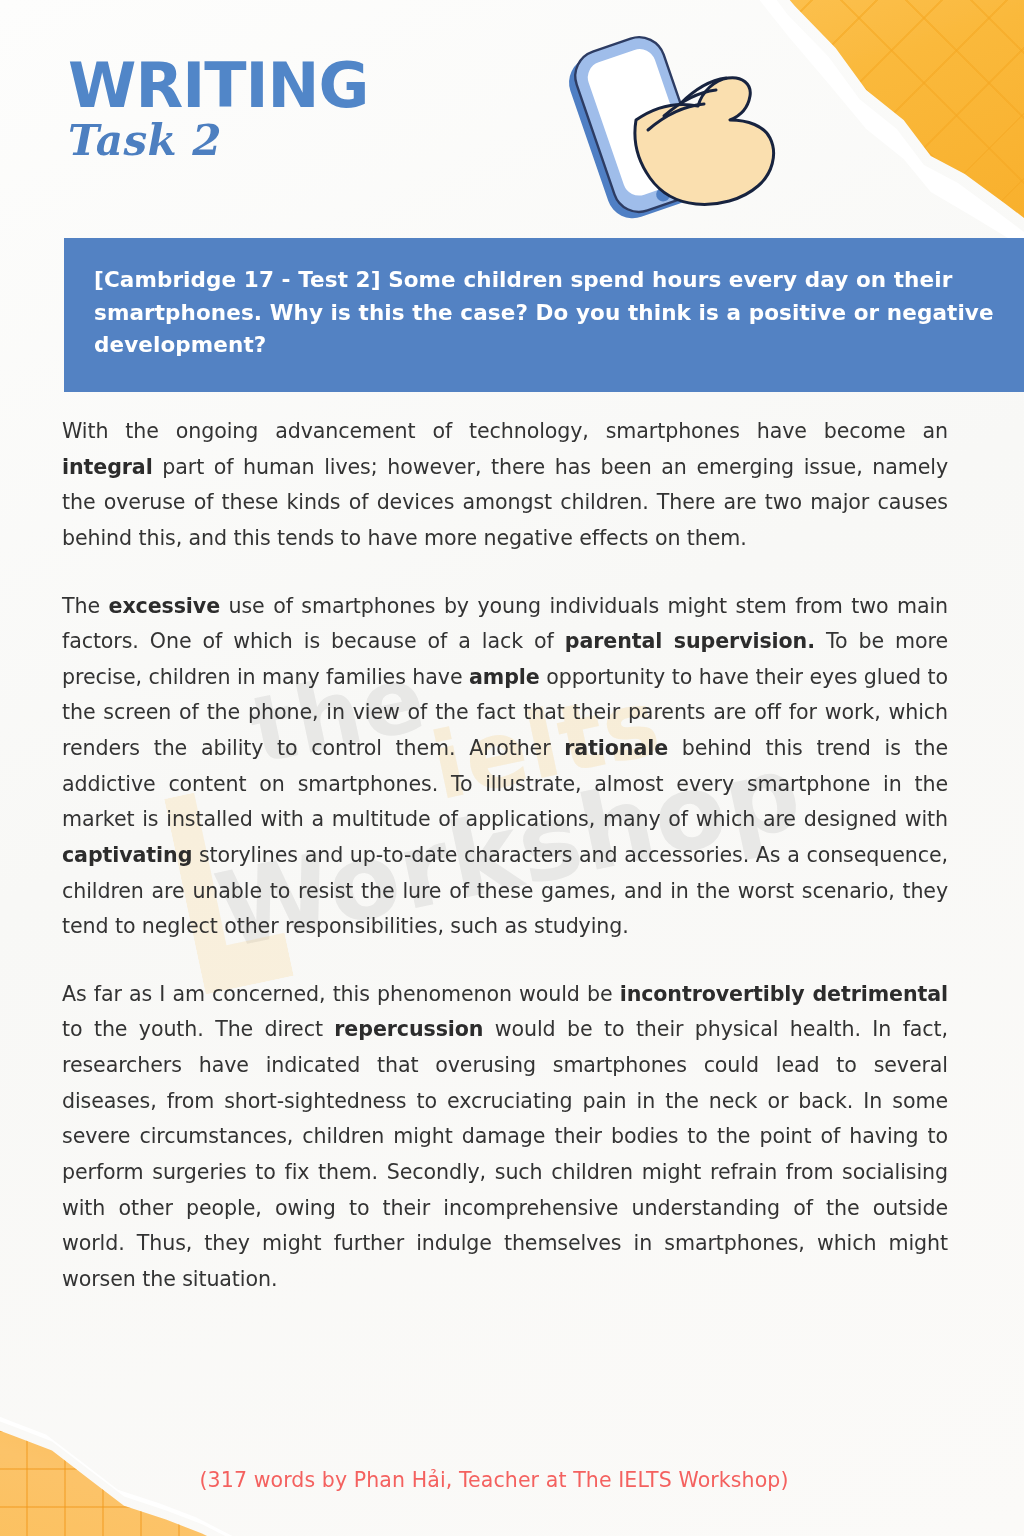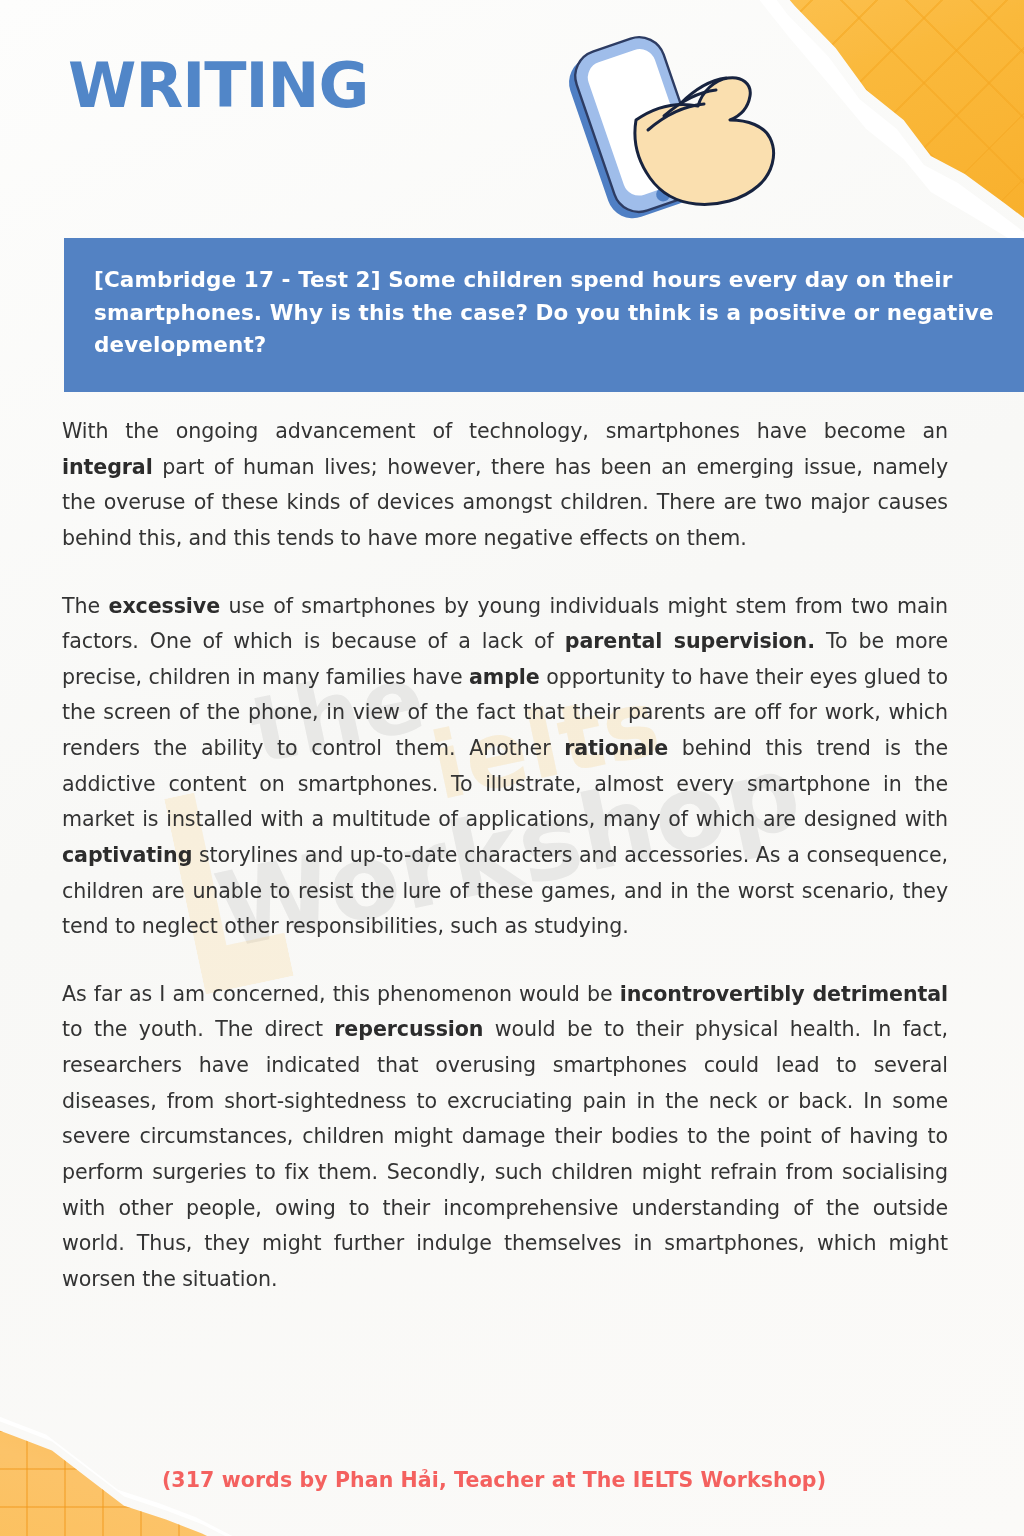--- a/index.html
+++ b/index.html
@@ -225,21 +225,21 @@
     top: 1468px;
     width: 1024px;
     text-align: center;
   }
   .footer-credit {
     margin: 0;
     display: inline-block;
     color: #f4615f;
     font-family: "DejaVu Sans", sans-serif;
     font-size: 20.5px;
-    font-weight: 700;
+    font-weight: 400;
     letter-spacing: .1px;
     padding-right: 36px;
   }
 </style>
 </head>
 <body>
 
 <div class="page">
 
   <div class="corner-tr">
@@ -256,20 +256,21 @@
     <div class="wm-mark"></div>
     <div class="wm-line wm-the">the</div>
     <div class="wm-line wm-ielts">ielts</div>
     <div class="wm-line wm-workshop">Workshop</div>
   </div>
 
   <div class="header">
     <div class="title-block">
       <div class="title-writing">WRITING</div>
       <div class="title-row2">
+        <div class="title-task">Task 2</div>
       </div>
     </div>
 
     <div class="illus">
       <svg viewBox="0 0 240 200" width="240" height="200" aria-hidden="true">
 
         <g transform="rotate(-19 120 100)">
           <rect x="36" y="6" width="92" height="168" rx="26" ry="26" fill="#4f7fc4"></rect>
           <rect x="44" y="2" width="92" height="168" rx="26" ry="26" fill="#9fbdea"></rect>
           <rect x="56" y="14" width="70" height="140" rx="16" ry="16" fill="#ffffff"></rect>

